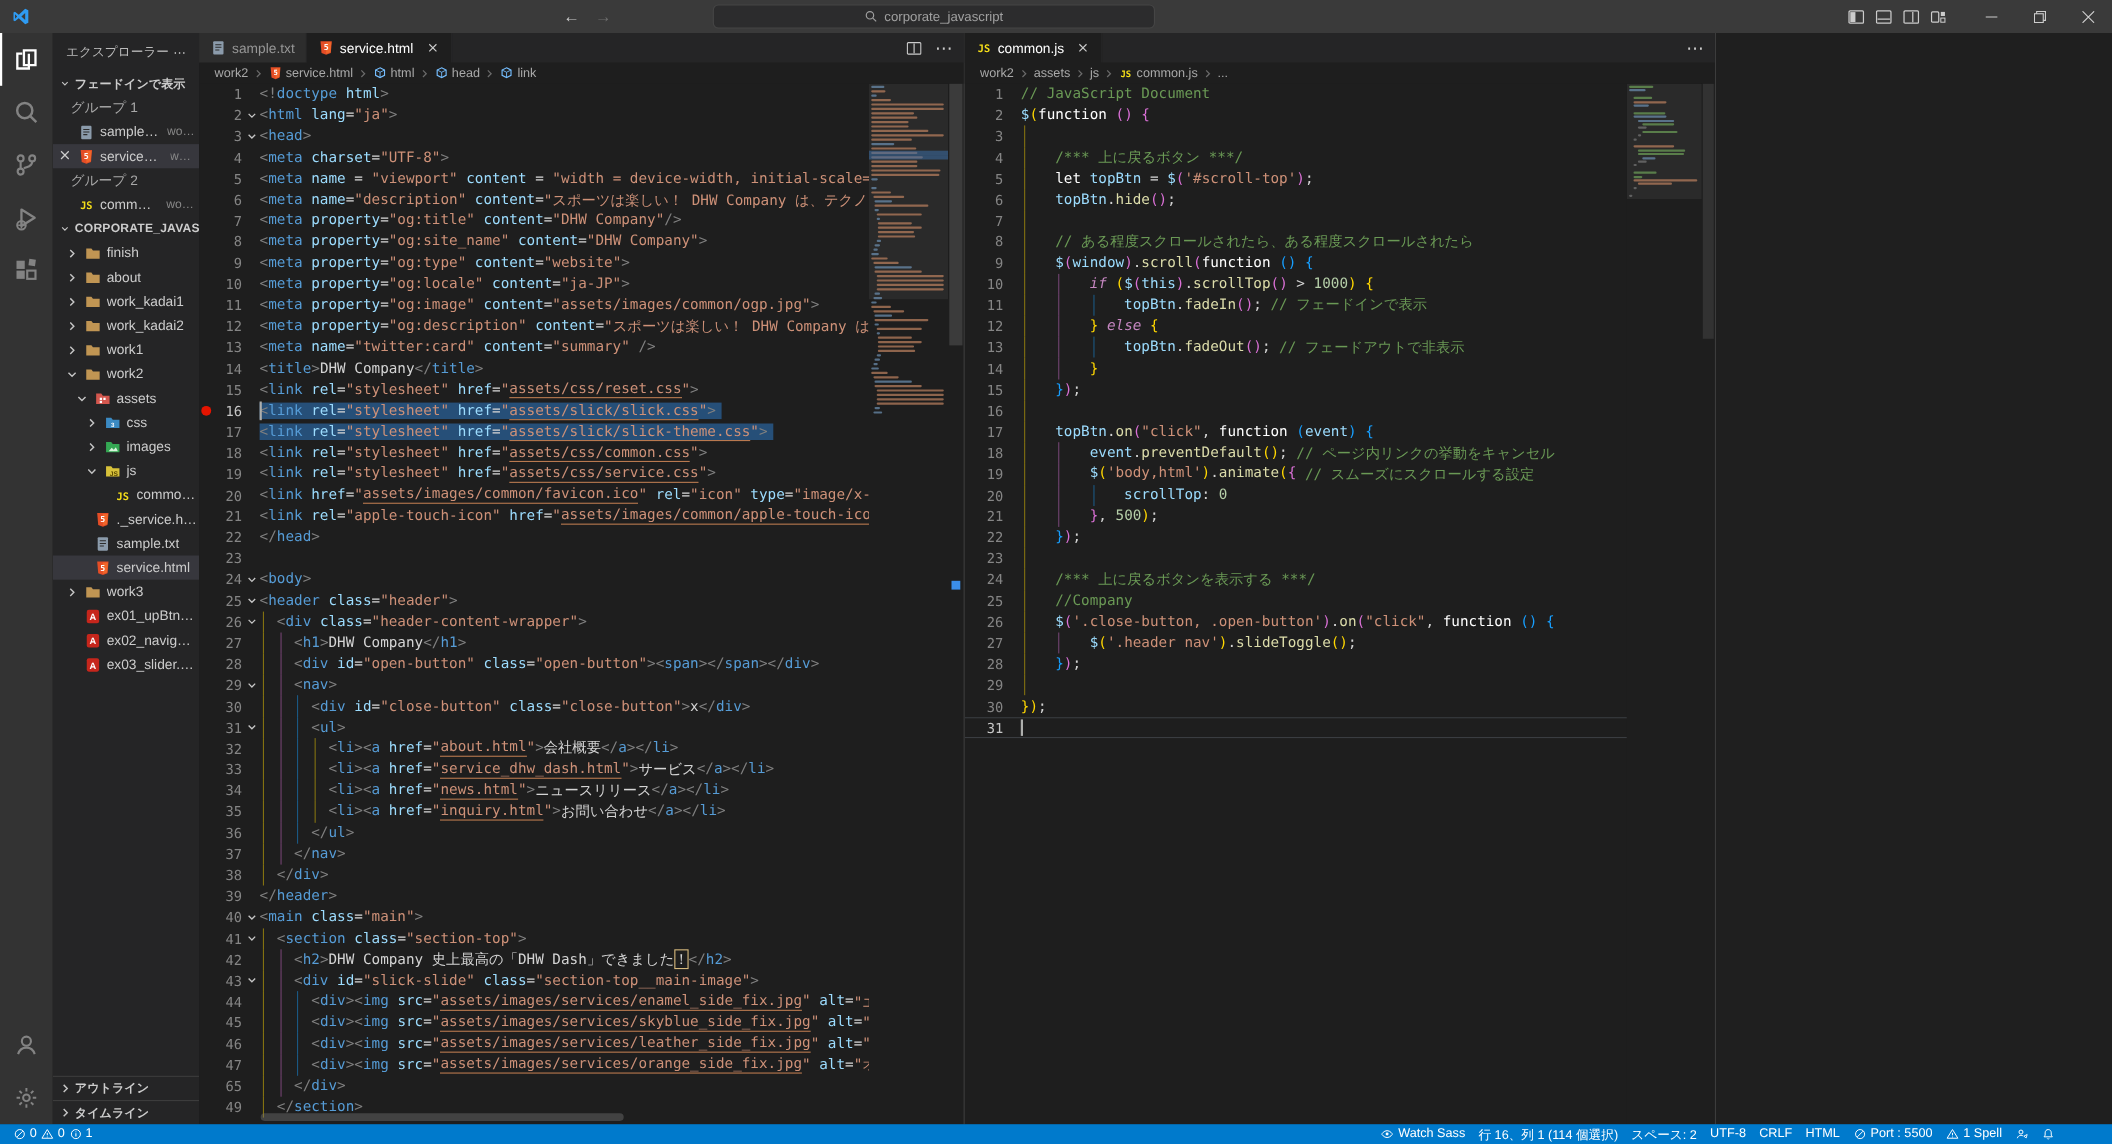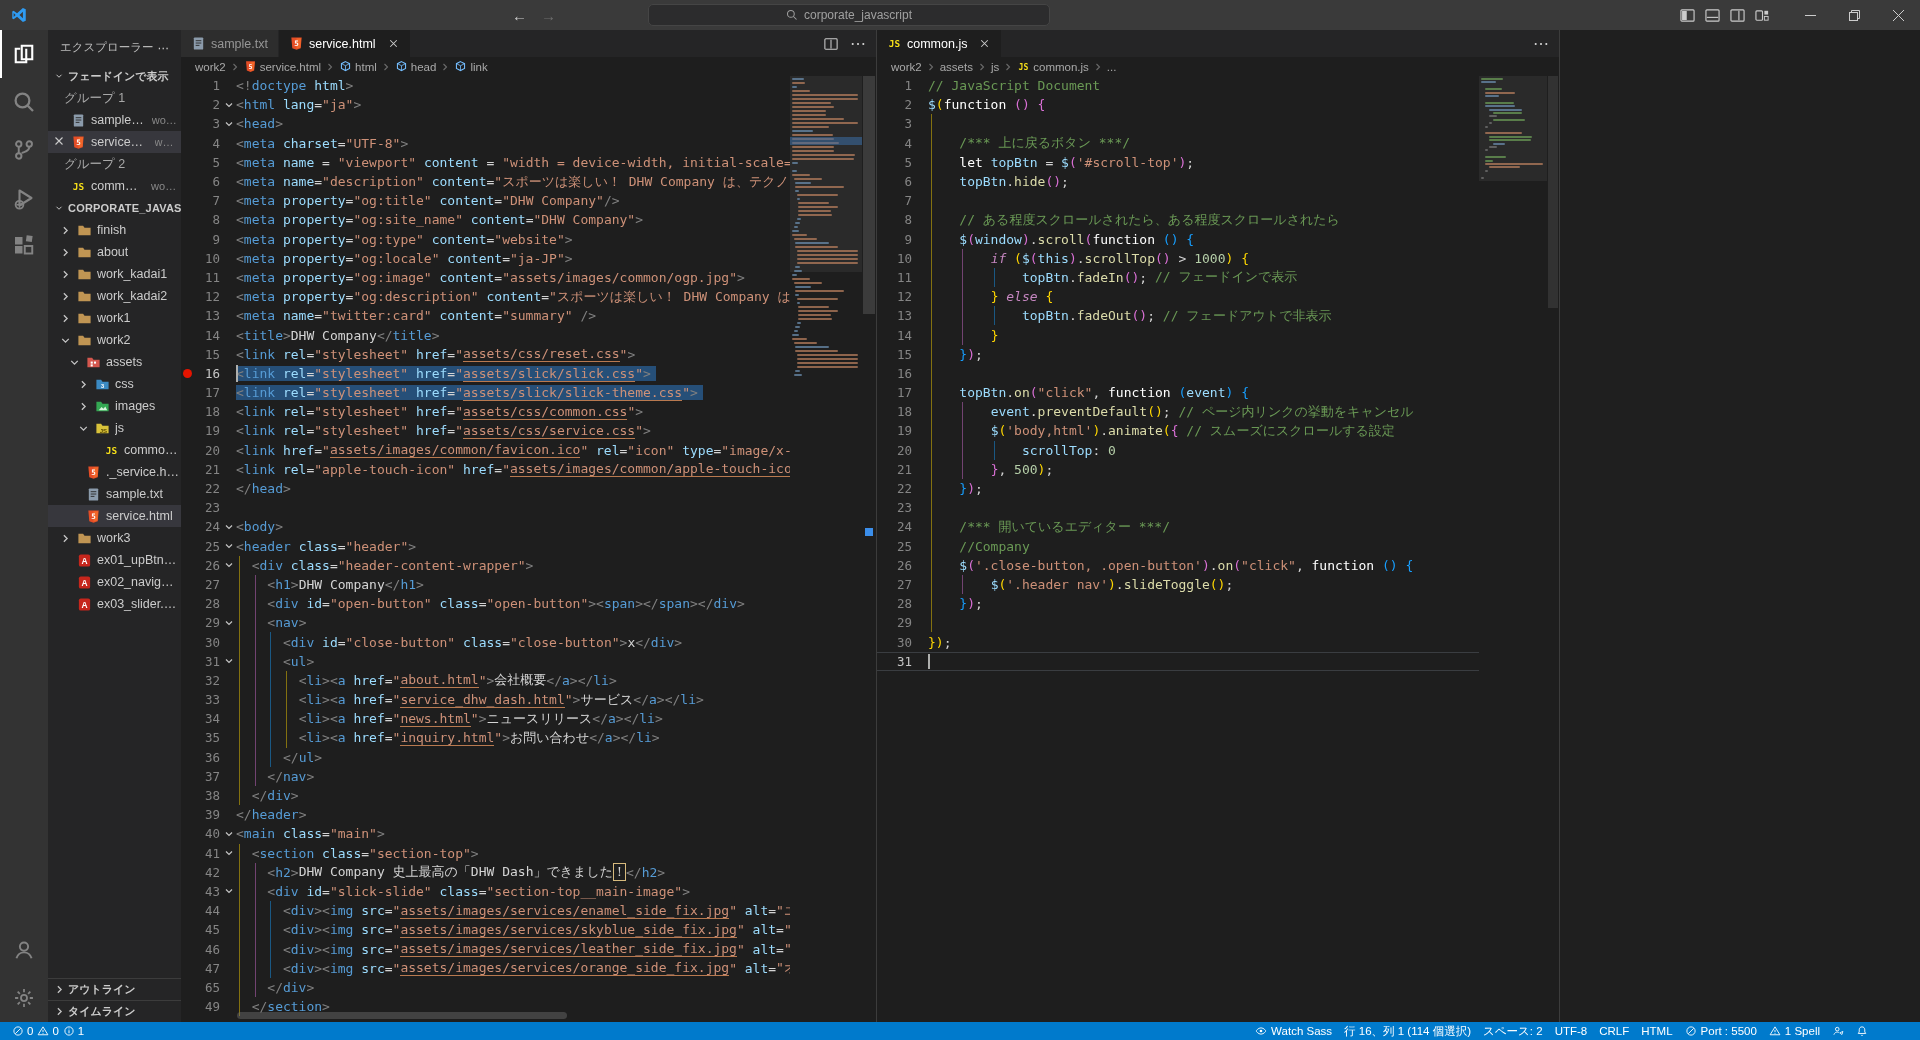--- a/index.html
+++ b/index.html
@@ -865,21 +865,21 @@
             <div class="line "><span class="gutter"><span class="bpcol"></span><span class="lnum ">14</span><span class="foldcol"></span></span><span class="lc"><i class="guide g1" style="left:3.0px"></i><i class="guide g2" style="left:34.3px"></i><span class="tk-x">        </span><span class="tk-b1">}</span></span></div>
             <div class="line "><span class="gutter"><span class="bpcol"></span><span class="lnum ">15</span><span class="foldcol"></span></span><span class="lc"><i class="guide g1" style="left:3.0px"></i><span class="tk-x">    </span><span class="tk-b3">}</span><span class="tk-b2">)</span><span class="tk-x">;</span></span></div>
             <div class="line "><span class="gutter"><span class="bpcol"></span><span class="lnum ">16</span><span class="foldcol"></span></span><span class="lc"><i class="guide g1" style="left:3.0px"></i></span></div>
             <div class="line "><span class="gutter"><span class="bpcol"></span><span class="lnum ">17</span><span class="foldcol"></span></span><span class="lc"><i class="guide g1" style="left:3.0px"></i><span class="tk-x">    </span><span class="tk-v">topBtn</span><span class="tk-x">.</span><span class="tk-f">on</span><span class="tk-b2">(</span><span class="tk-s">"click"</span><span class="tk-x">, </span><span class="tk-k">function</span><span class="tk-x"> </span><span class="tk-b3">(</span><span class="tk-v">event</span><span class="tk-b3">)</span><span class="tk-x"> </span><span class="tk-b3">{</span></span></div>
             <div class="line "><span class="gutter"><span class="bpcol"></span><span class="lnum ">18</span><span class="foldcol"></span></span><span class="lc"><i class="guide g1" style="left:3.0px"></i><i class="guide g2" style="left:34.3px"></i><span class="tk-x">        </span><span class="tk-v">event</span><span class="tk-x">.</span><span class="tk-f">preventDefault</span><span class="tk-b1">()</span><span class="tk-x">; </span><span class="tk-c">// ページ内リンクの挙動をキャンセル</span></span></div>
             <div class="line "><span class="gutter"><span class="bpcol"></span><span class="lnum ">19</span><span class="foldcol"></span></span><span class="lc"><i class="guide g1" style="left:3.0px"></i><i class="guide g2" style="left:34.3px"></i><span class="tk-x">        </span><span class="tk-v">$</span><span class="tk-b1">(</span><span class="tk-s">'body,html'</span><span class="tk-b1">)</span><span class="tk-x">.</span><span class="tk-f">animate</span><span class="tk-b1">(</span><span class="tk-b2">{</span><span class="tk-x"> </span><span class="tk-c">// スムーズにスクロールする設定</span></span></div>
             <div class="line "><span class="gutter"><span class="bpcol"></span><span class="lnum ">20</span><span class="foldcol"></span></span><span class="lc"><i class="guide g1" style="left:3.0px"></i><i class="guide g2" style="left:34.3px"></i><i class="guide g3" style="left:65.6px"></i><span class="tk-x">            </span><span class="tk-v">scrollTop</span><span class="tk-x">: </span><span class="tk-n">0</span></span></div>
             <div class="line "><span class="gutter"><span class="bpcol"></span><span class="lnum ">21</span><span class="foldcol"></span></span><span class="lc"><i class="guide g1" style="left:3.0px"></i><i class="guide g2" style="left:34.3px"></i><span class="tk-x">        </span><span class="tk-b2">}</span><span class="tk-x">, </span><span class="tk-n">500</span><span class="tk-b1">)</span><span class="tk-x">;</span></span></div>
             <div class="line "><span class="gutter"><span class="bpcol"></span><span class="lnum ">22</span><span class="foldcol"></span></span><span class="lc"><i class="guide g1" style="left:3.0px"></i><span class="tk-x">    </span><span class="tk-b3">}</span><span class="tk-b2">)</span><span class="tk-x">;</span></span></div>
             <div class="line "><span class="gutter"><span class="bpcol"></span><span class="lnum ">23</span><span class="foldcol"></span></span><span class="lc"><i class="guide g1" style="left:3.0px"></i></span></div>
-            <div class="line "><span class="gutter"><span class="bpcol"></span><span class="lnum ">24</span><span class="foldcol"></span></span><span class="lc"><i class="guide g1" style="left:3.0px"></i><span class="tk-x">    </span><span class="tk-c">/*** 開いているエディター ***/</span></span></div>
+            <div class="line "><span class="gutter"><span class="bpcol"></span><span class="lnum ">24</span><span class="foldcol"></span></span><span class="lc"><i class="guide g1" style="left:3.0px"></i><span class="tk-x">    </span><span class="tk-c">/*** 上に戻るボタンを表示する ***/</span></span></div>
             <div class="line "><span class="gutter"><span class="bpcol"></span><span class="lnum ">25</span><span class="foldcol"></span></span><span class="lc"><i class="guide g1" style="left:3.0px"></i><span class="tk-x">    </span><span class="tk-c">//Company</span></span></div>
             <div class="line "><span class="gutter"><span class="bpcol"></span><span class="lnum ">26</span><span class="foldcol"></span></span><span class="lc"><i class="guide g1" style="left:3.0px"></i><span class="tk-x">    </span><span class="tk-v">$</span><span class="tk-b2">(</span><span class="tk-s">'.close-button, .open-button'</span><span class="tk-b2">)</span><span class="tk-x">.</span><span class="tk-f">on</span><span class="tk-b2">(</span><span class="tk-s">"click"</span><span class="tk-x">, </span><span class="tk-k">function</span><span class="tk-x"> </span><span class="tk-b3">()</span><span class="tk-x"> </span><span class="tk-b3">{</span></span></div>
             <div class="line "><span class="gutter"><span class="bpcol"></span><span class="lnum ">27</span><span class="foldcol"></span></span><span class="lc"><i class="guide g1" style="left:3.0px"></i><i class="guide g2" style="left:34.3px"></i><span class="tk-x">        </span><span class="tk-v">$</span><span class="tk-b1">(</span><span class="tk-s">'.header nav'</span><span class="tk-b1">)</span><span class="tk-x">.</span><span class="tk-f">slideToggle</span><span class="tk-b1">()</span><span class="tk-x">;</span></span></div>
             <div class="line "><span class="gutter"><span class="bpcol"></span><span class="lnum ">28</span><span class="foldcol"></span></span><span class="lc"><i class="guide g1" style="left:3.0px"></i><span class="tk-x">    </span><span class="tk-b3">}</span><span class="tk-b2">)</span><span class="tk-x">;</span></span></div>
             <div class="line "><span class="gutter"><span class="bpcol"></span><span class="lnum ">29</span><span class="foldcol"></span></span><span class="lc"><i class="guide g1" style="left:3.0px"></i></span></div>
             <div class="line "><span class="gutter"><span class="bpcol"></span><span class="lnum ">30</span><span class="foldcol"></span></span><span class="lc"><span class="tk-b1">})</span><span class="tk-x">;</span></span></div>
             <div class="line curline"><span class="gutter"><span class="bpcol"></span><span class="lnum activeln">31</span><span class="foldcol"></span></span><span class="lc"><i class="caret"></i></span></div>
           </div>
         <div class="minimap" id="g2-minimap">
             <div class="mm-slider" style="height:105.39999999999999px"></div>

